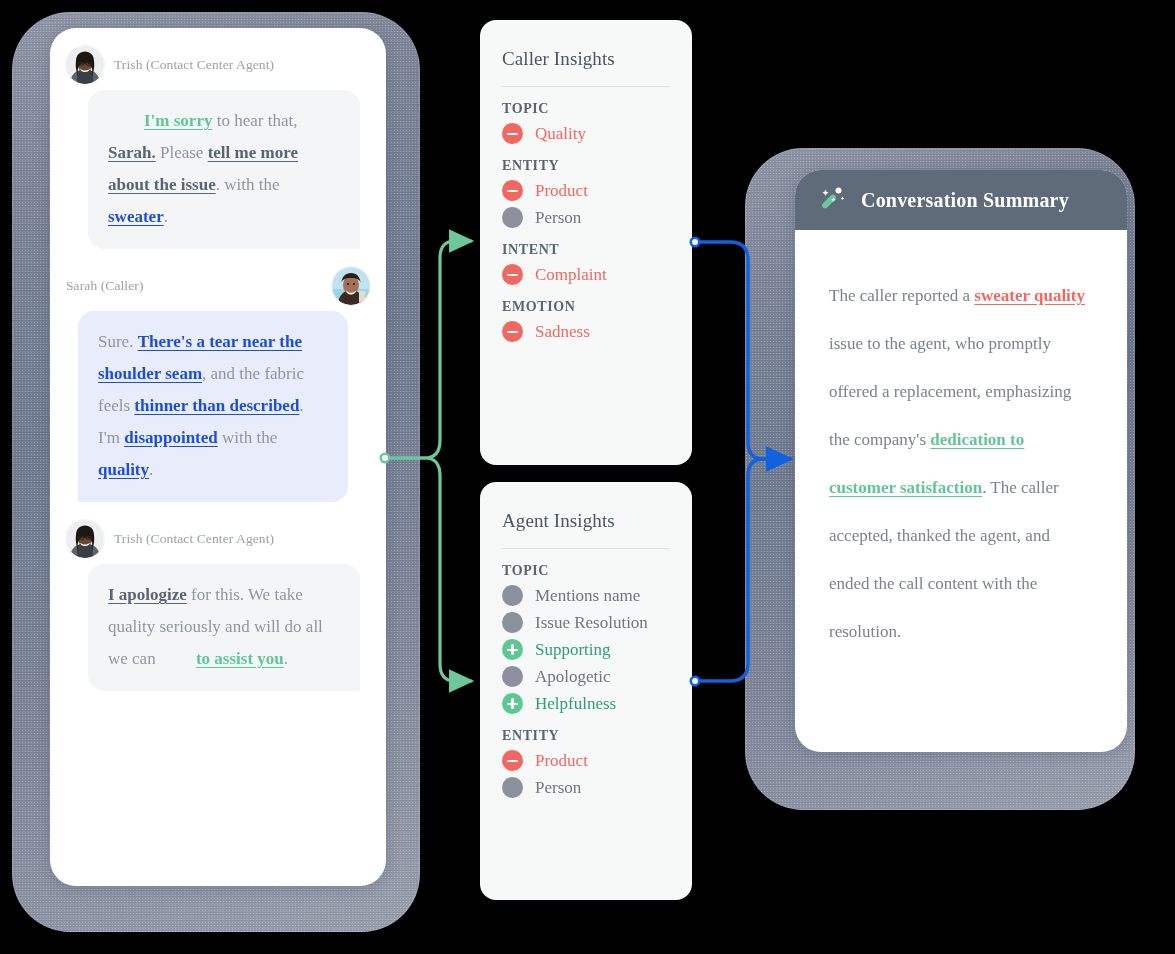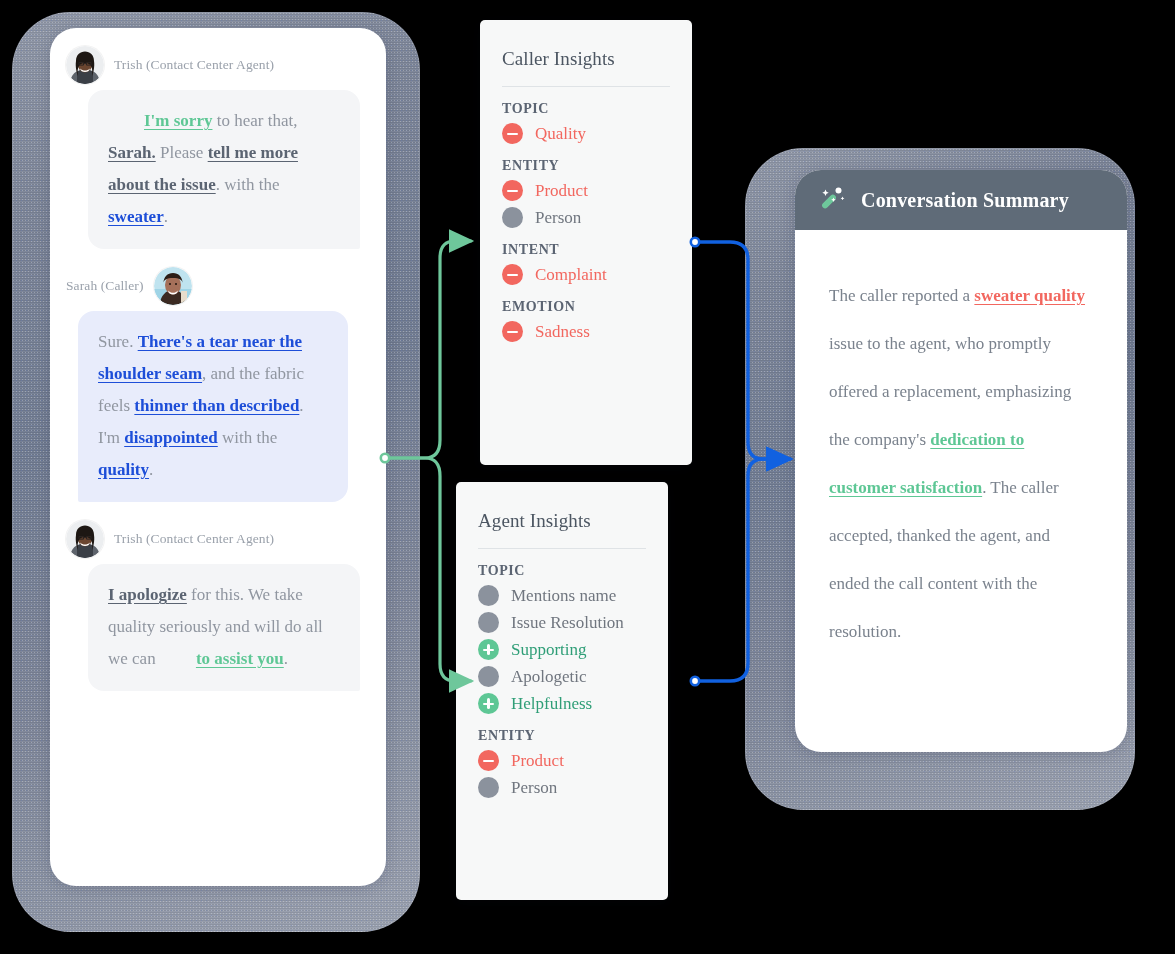--- a/index.html
+++ b/index.html
@@ -38,42 +38,42 @@
     position:absolute;background:#fff;border-radius:26px;overflow:hidden;z-index:3;
     box-shadow:0 2px 14px rgba(20,30,60,.18);
   }
   .screen-left{left:50px;top:28px;width:336px;height:858px;}
   .screen-right{left:795px;top:170px;width:332px;height:582px;}
 
   
   .chat{padding:18px 16px 10px 16px;}
   .msg{margin-bottom:18px;}
   .msg-head{display:flex;align-items:center;gap:10px;margin-bottom:6px;}
-  .msg.caller .msg-head{justify-content:flex-start;}
+  .msg.caller .msg-head{justify-content:space-between;}
   .avatar{width:38px;height:38px;border-radius:50%;flex:0 0 38px;overflow:hidden;
           box-shadow:0 0 0 1px rgba(0,0,0,.05);}
   .avatar svg{display:block;width:38px;height:38px;}
   .speaker{font-size:13.5px;color:#9aa1ab;letter-spacing:.1px;white-space:nowrap;}
   .bubble{
     border-radius:16px;padding:15px 20px 16px 20px;font-size:17px;line-height:32px;
     color:#9096a0;max-width:232px;position:relative;
   }
   .msg.agent .bubble{background:#f4f5f7;margin-left:22px;border-bottom-right-radius:2px;}
   .msg.caller .bubble{background:#e8ecfb;margin-left:12px;margin-right:22px;border-bottom-left-radius:2px;}
   .bubble .neg{color:#1d4ed8;font-weight:bold;text-decoration:underline;text-underline-offset:3px;}
   .bubble .pos{color:#5ec795;font-weight:bold;text-decoration:underline;text-underline-offset:3px;margin-left:36px;}
   .bubble .neu{color:#5b6472;font-weight:bold;text-decoration:underline;text-underline-offset:3px;}
 
   
   .card{
-    position:absolute;background:#f7f8f8;border-radius:5px;z-index:4;
+    position:absolute;background:#f7f8f8;border-radius:16px;z-index:4;
     box-shadow:0 3px 14px rgba(20,30,60,.10);padding:22px 22px 20px 22px;box-sizing:border-box;
   }
   .card-caller{left:480px;top:20px;width:212px;height:445px;}
-  .card-agent{left:456px;top:482px;width:212px;height:418px;}
+  .card-agent{left:480px;top:482px;width:212px;height:418px;}
   .card-title{font-size:19px;color:#4c5662;letter-spacing:.1px;margin:6px 0 0 0;}
   .card-rule{height:1px;background:#dfe3e6;margin:16px 0 14px 0;}
   .cat{font-size:14px;font-weight:bold;letter-spacing:.6px;color:#5b6472;margin:14px 0 6px 0;}
   .cat:first-of-type{margin-top:8px;}
   .ins{display:flex;align-items:center;gap:12px;margin:6px 0;}
   .dot{width:21px;height:21px;border-radius:50%;flex:0 0 21px;position:relative;}
   .dot.neg{background:#f2675f;}
   .dot.pos{background:#5ec795;}
   .dot.neu{background:#8b929d;}
   .dot.neg::before{content:"";position:absolute;left:5px;top:9.5px;width:11px;height:2.5px;background:#fff;border-radius:2px;}

